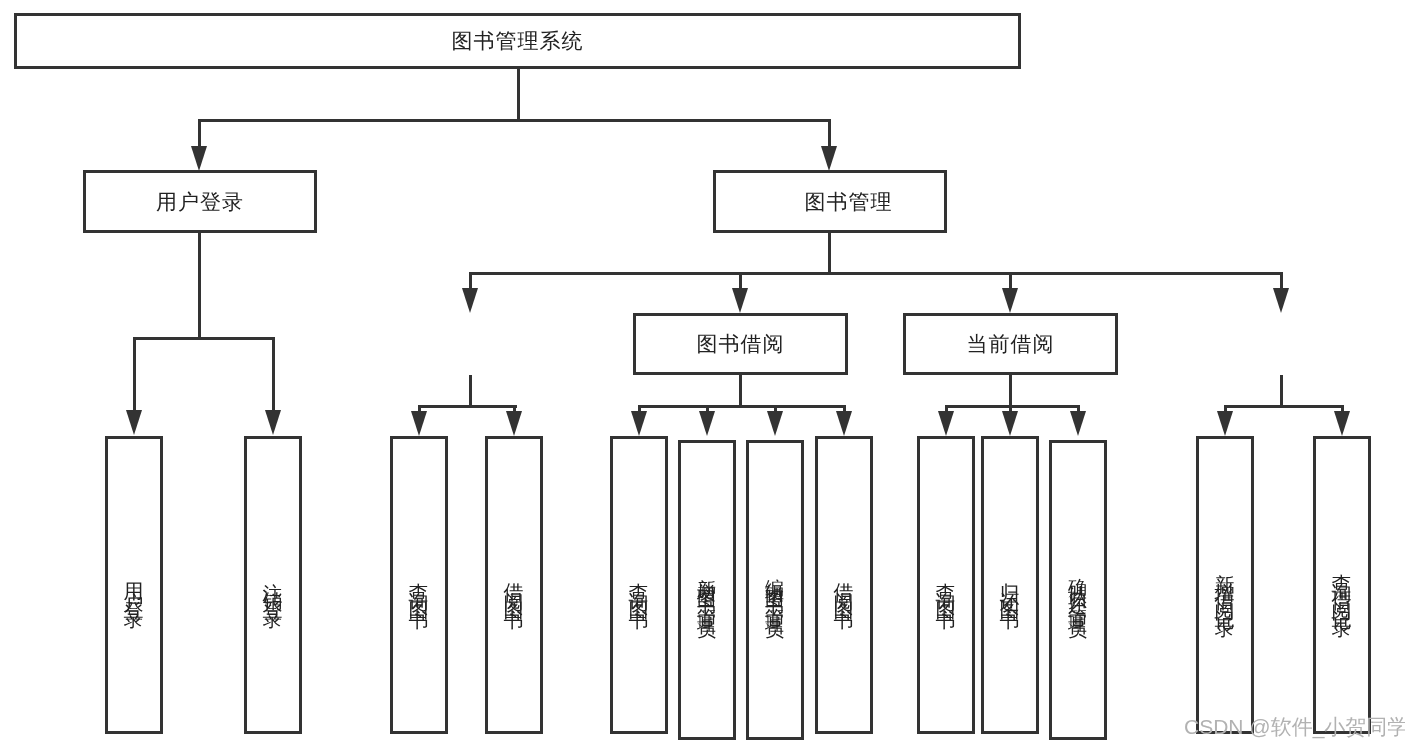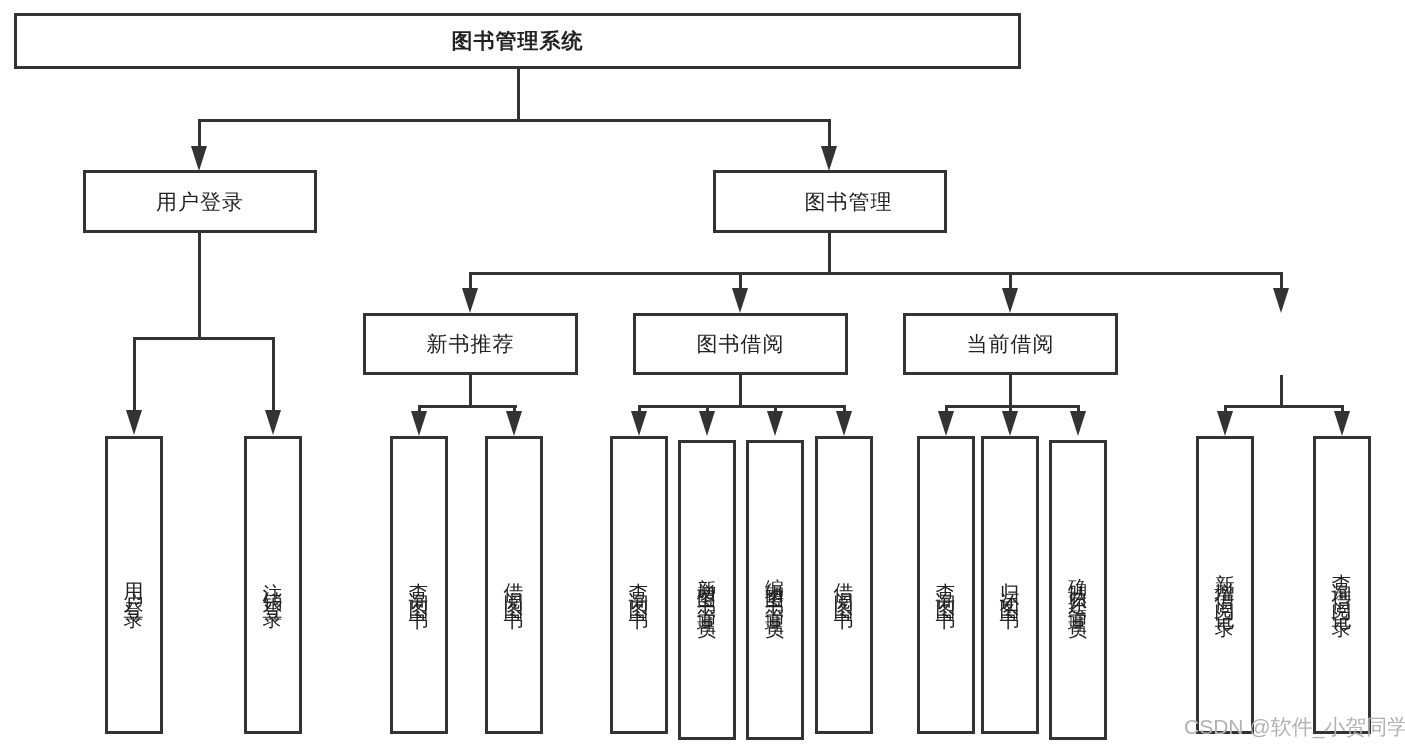--- a/index.html
+++ b/index.html
@@ -65,21 +65,21 @@
     color: var(--wm);
     white-space: nowrap;
     z-index: 5;
   }
 </style>
 </head>
 <body>
 
 <div id="stage">
 
-  <div class="box" style="left:14px; top:13px; width:1007px; height:56px;font-weight:bold;">
+  <div class="box" style="left:14px; top:13px; width:1007px; height:56px;">
     <span>图书管理系统</span>
   </div>
 
   <div class="vline" style="left:517px; top:69px; height:50px;"></div>
 
   <div class="hline" style="left:198px; top:119px; width:633px;"></div>
 
   <div class="vline" style="left:198px; top:119px; height:30px;"></div>
   <div class="arrow" style="left:191px; top:146px;"></div>
   <div class="vline" style="left:828px; top:119px; height:30px;"></div>
@@ -103,23 +103,20 @@
   <div class="hline" style="left:469px; top:272px; width:814px;"></div>
   <div class="vline" style="left:469px; top:272px; height:18px;"></div>
   <div class="arrow" style="left:462px; top:288px;"></div>
   <div class="vline" style="left:739px; top:272px; height:18px;"></div>
   <div class="arrow" style="left:732px; top:288px;"></div>
   <div class="vline" style="left:1009px; top:272px; height:18px;"></div>
   <div class="arrow" style="left:1002px; top:288px;"></div>
   <div class="vline" style="left:1280px; top:272px; height:18px;"></div>
   <div class="arrow" style="left:1273px; top:288px;"></div>
 
-  <div class="box" style="left:363px; top:313px; width:215px; height:62px;">
-    <span>新书推荐</span>
-  </div>
   <div class="box" style="left:633px; top:313px; width:215px; height:62px;">
     <span>图书借阅</span>
   </div>
   <div class="box" style="left:903px; top:313px; width:215px; height:62px;">
     <span>当前借阅</span>
   </div>
 
   <div class="vline" style="left:469px; top:375px; height:33px;"></div>
   <div class="vline" style="left:739px; top:375px; height:33px;"></div>
   <div class="vline" style="left:1009px; top:375px; height:33px;"></div>

